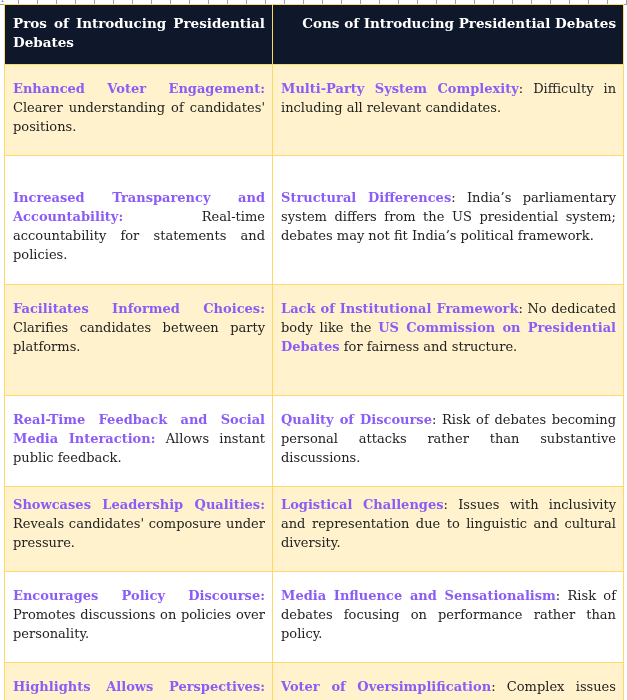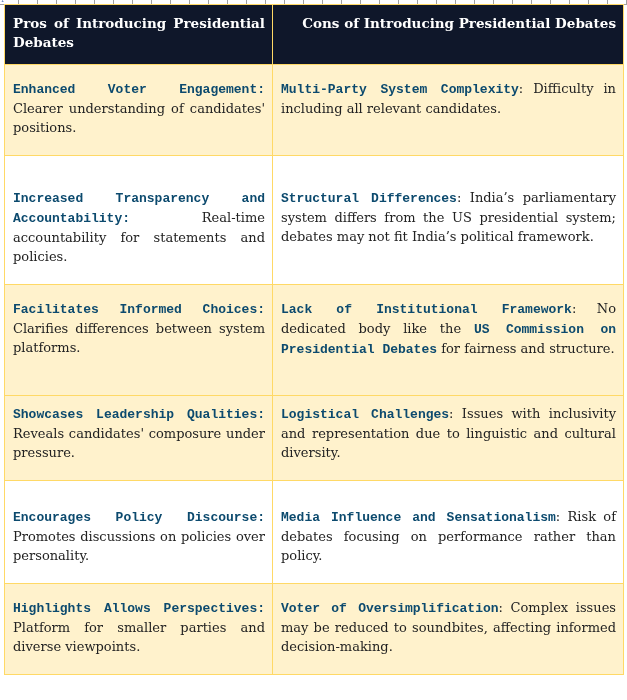--- a/index.html
+++ b/index.html
@@ -27,29 +27,29 @@
   }
   table.pc th {
     background: #0f172a;
     color: #ffffff;
     font-weight: bold;
     font-size: 13.5px;
     padding-top: 9px;
     height: 42px;
     border-color: #ffd966;
   }
-  table.pc td b { color: #0c4a6e; font-family: Liberation Mono, monospace; }
+  table.pc td b { color: #8b5cf6; }
   tr.odd td { background: #fff2cc; }
   tr.even td { background: #ffffff; }
   tr.r0 td { height: 68px; padding-top: 14px; }
   tr.r1 td { height: 88px; padding-top: 32px; }
   tr.r2 td { height: 88px; padding-top: 14px; }
   tr.r3 td { height: 68px; padding-top: 14px; }
   tr.r4 td { height: 68px; }
-  tr.r5 td { height: 68px; padding-top: 26px; }
+  tr.r5 td { height: 68px; padding-top: 14px; }
   tr.r6 td { height: 68px; padding-top: 14px; }
 </style>
 </head>
 <body>
 
 <div class="ruler">
   <span class="ruler-mark">1</span>
 </div>
 
 <table class="pc">
@@ -66,22 +66,26 @@
   <tbody>
     <tr class="odd r0">
       <td><b>Enhanced Voter Engagement:</b><span> Clearer understanding of candidates' positions.</span></td>
       <td><b>Multi-Party System Complexity</b><span>: Difficulty in including all relevant candidates.</span></td>
     </tr>
     <tr class="even r1">
       <td><b>Increased Transparency and Accountability:</b><span> Real-time accountability for statements and policies.</span></td>
       <td><b>Structural Differences</b><span>: India’s parliamentary system differs from the US presidential system; debates may not fit India’s political framework.</span></td>
     </tr>
     <tr class="odd r2">
-      <td><b>Facilitates Informed Choices:</b><span> Clarifies differences between system platforms.</span></td>
+      <td><b>Facilitates Informed Choices:</b><span> Clarifies candidates between party platforms.</span></td>
       <td><b>Lack of Institutional Framework</b><span>: No dedicated body like the </span><b>US Commission on Presidential Debates</b><span> for fairness and structure.</span></td>
+    </tr>
+    <tr class="even r3">
+      <td><b>Real-Time Feedback and Social Media Interaction:</b><span> Allows instant public feedback.</span></td>
+      <td><b>Quality of Discourse</b><span>: Risk of debates becoming personal attacks rather than substantive discussions.</span></td>
     </tr>
     <tr class="odd r4">
       <td><b>Showcases Leadership Qualities:</b><span> Reveals candidates' composure under pressure.</span></td>
       <td><b>Logistical Challenges</b><span>: Issues with inclusivity and representation due to linguistic and cultural diversity.</span></td>
     </tr>
     <tr class="even r5">
       <td><b>Encourages Policy Discourse:</b><span> Promotes discussions on policies over personality.</span></td>
       <td><b>Media Influence and Sensationalism</b><span>: Risk of debates focusing on performance rather than policy.</span></td>
     </tr>
     <tr class="odd r6">

